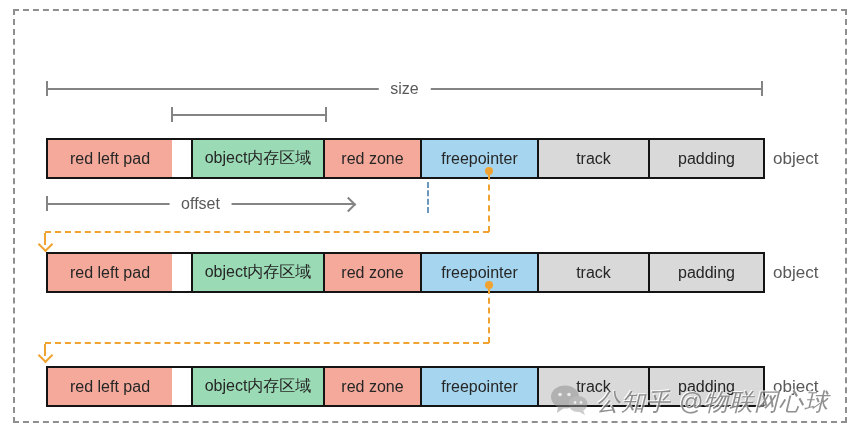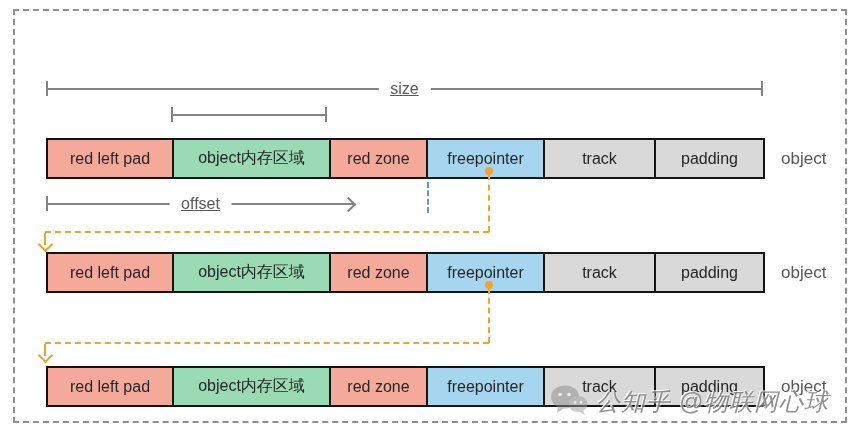--- a/index.html
+++ b/index.html
@@ -13,33 +13,33 @@
     font-size:21px;font-weight:600;color:#1a1a1a;letter-spacing:1px;}
 
   
   .measure{position:absolute;height:15px;}
   .measure::before,.measure::after{content:"";position:absolute;top:0;width:2px;height:15px;background:#848484;}
   .measure::before{left:0;}
   .measure::after{right:0;}
   .measure .line{position:absolute;left:0;right:0;top:7px;height:2px;background:#848484;}
   .measure.no-right-tick::after{display:none;}
   .mlabel{position:absolute;left:50%;top:8px;transform:translate(-50%,-50%);
-    background:#fff;padding:0 12px;color:#595959;white-space:nowrap;text-decoration:underline;}
+    background:#fff;padding:0 12px;color:#595959;white-space:nowrap;}
   .chev-right{position:absolute;right:1px;top:3px;width:9px;height:9px;
     border-top:2px solid #848484;border-right:2px solid #848484;transform:rotate(45deg);}
 
   
   .mem-row{position:absolute;left:46px;width:719px;height:41px;display:flex;
     border:2px solid #141414;box-sizing:border-box;background:#fff;}
   .cell{flex:0 0 auto;display:flex;align-items:center;justify-content:center;
     font-size:16px;color:#262626;box-sizing:border-box;white-space:nowrap;}
   .cell + .cell{border-left:2px solid #141414;}
-  .c0{width:124px;}.c1{width:157px;}.c2{width:97px;}.c3{width:117px;}.c4{width:111px;}.c5{flex:1;}
+  .c0{width:124px;}.c1{width:132px;margin-left:19px;}.c2{width:97px;}.c3{width:117px;}.c4{width:111px;}.c5{flex:1;}
   .obj-label{position:absolute;left:773px;width:80px;height:41px;display:flex;align-items:center;
-    font-size:17px;color:#595959;margin-left:8px;}
+    font-size:17px;color:#595959;}
 
   
   .blue-vline{position:absolute;left:427px;top:182px;height:31px;width:0;
     border-left:2px dashed #6b97bd;}
 
   
   .dot{position:absolute;width:8px;height:8px;border-radius:50%;background:#f0a330;}
   .o-vline{position:absolute;width:0;border-left:2px dashed #f0a330;}
   .o-hline{position:absolute;height:0;border-top:2px dashed #f0a330;}
   .o-arrow{position:absolute;width:9px;height:9px;

